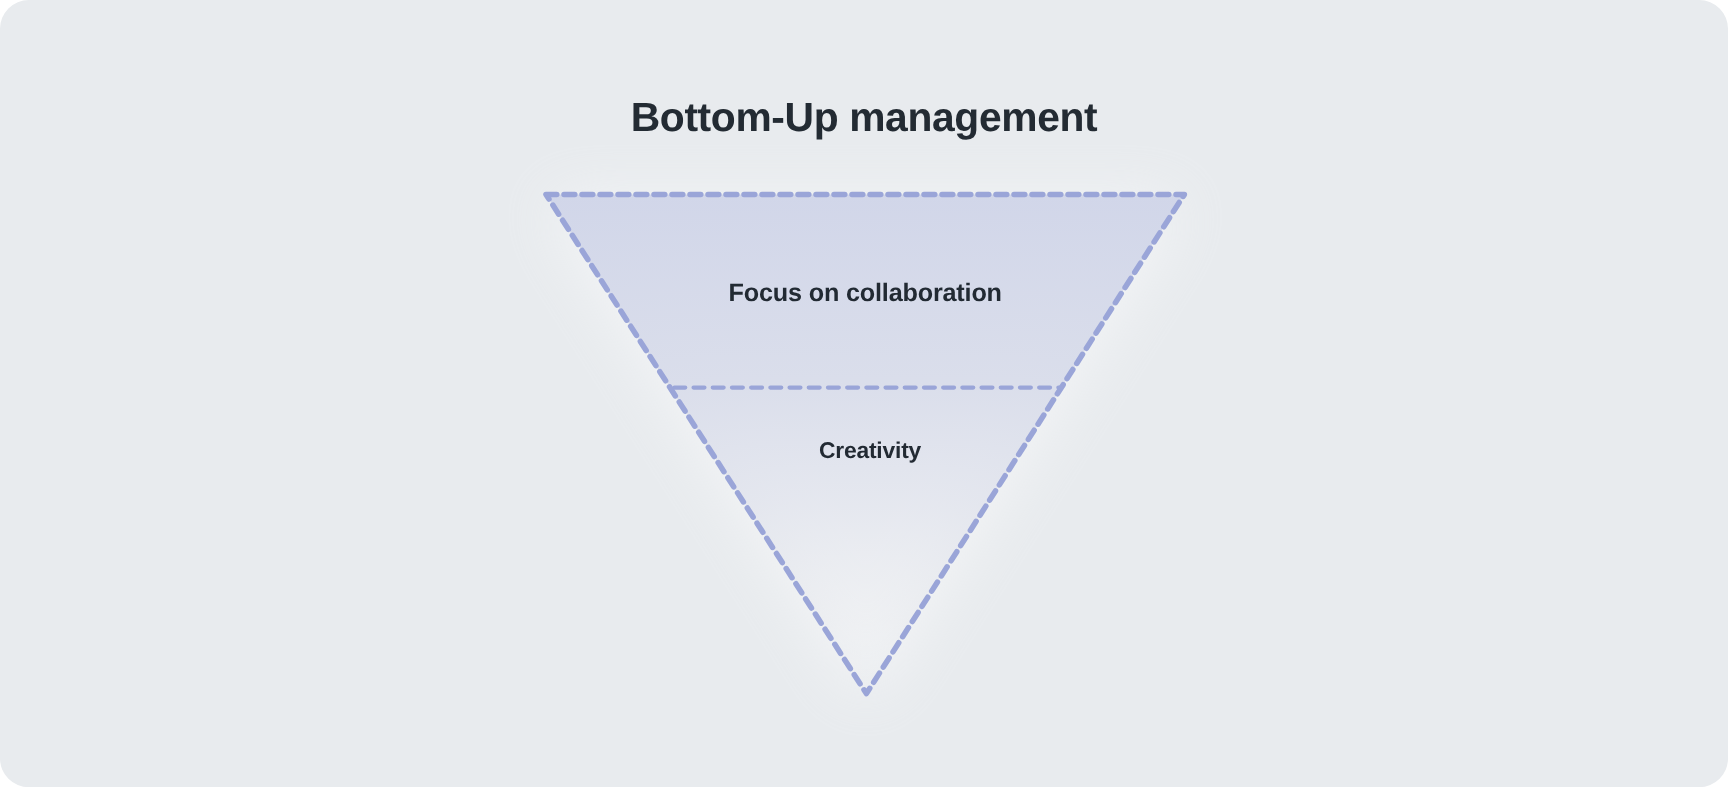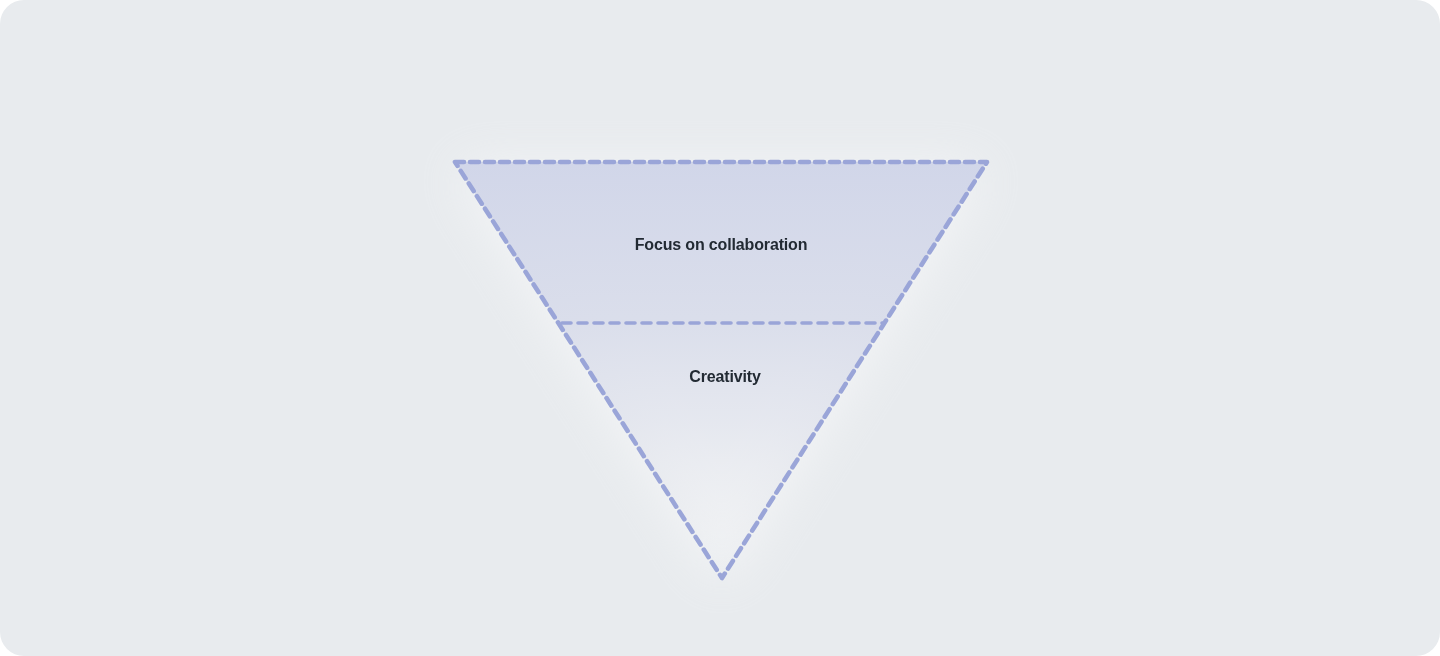--- a/index.html
+++ b/index.html
@@ -62,37 +62,38 @@
     text-align: center;
     font-weight: bold;
     color: #222a33;
     letter-spacing: -0.15px;
     pointer-events: none;
   }
   #tier-label-1 {
     left: 441px;
     top: 231px;
     width: 560px;
-    font-size: 16px;
+    font-size: 21px;
     line-height: 28px;
   }
   #tier-label-2 {
     left: 545px;
     top: 364px;
     width: 360px;
-    font-size: 16px;
+    font-size: 19px;
     line-height: 26px;
   }
   .tier-line { display: block; }
 </style>
 </head>
 <body>
 
 <div id="canvas">
 
+  <div id="page-title">Bottom-Up management</div>
 
   <div id="pyramid-wrap">
     <svg id="pyramid-svg" viewBox="0 0 1440 656" xmlns="http://www.w3.org/2000/svg">
       <defs>
         <linearGradient id="tri-fill" x1="0" y1="0" x2="0" y2="1">
           <stop offset="0%" stop-color="#D1D6E9" stop-opacity="1"></stop>
           <stop offset="38%" stop-color="#D8DCEA" stop-opacity="0.92"></stop>
           <stop offset="62%" stop-color="#DFE2EC" stop-opacity="0.72"></stop>
           <stop offset="85%" stop-color="#E5E7EC" stop-opacity="0.35"></stop>
           <stop offset="100%" stop-color="#E8EBEE" stop-opacity="0"></stop>

